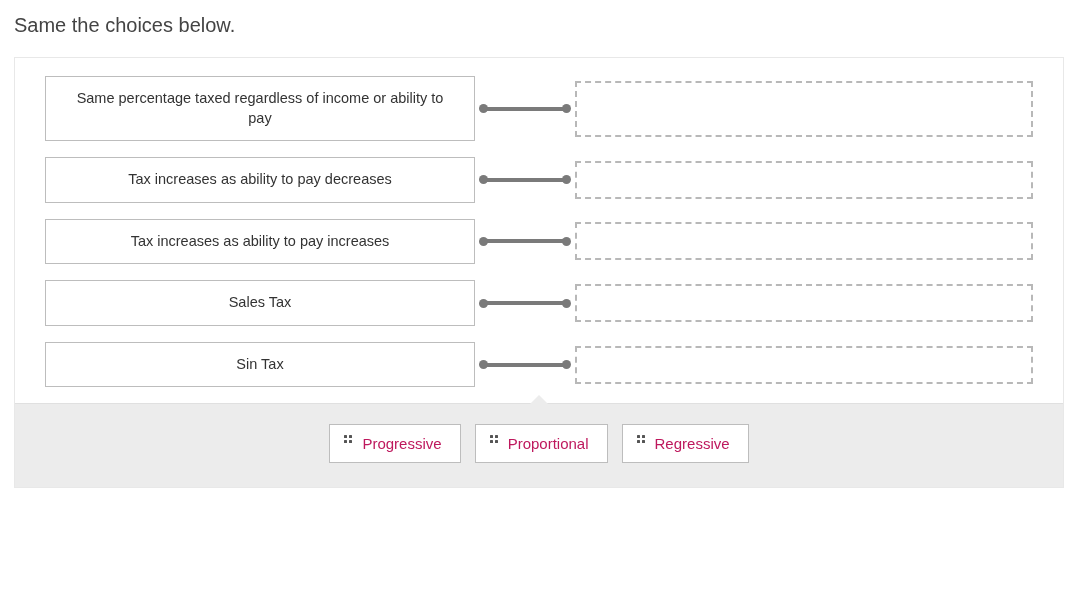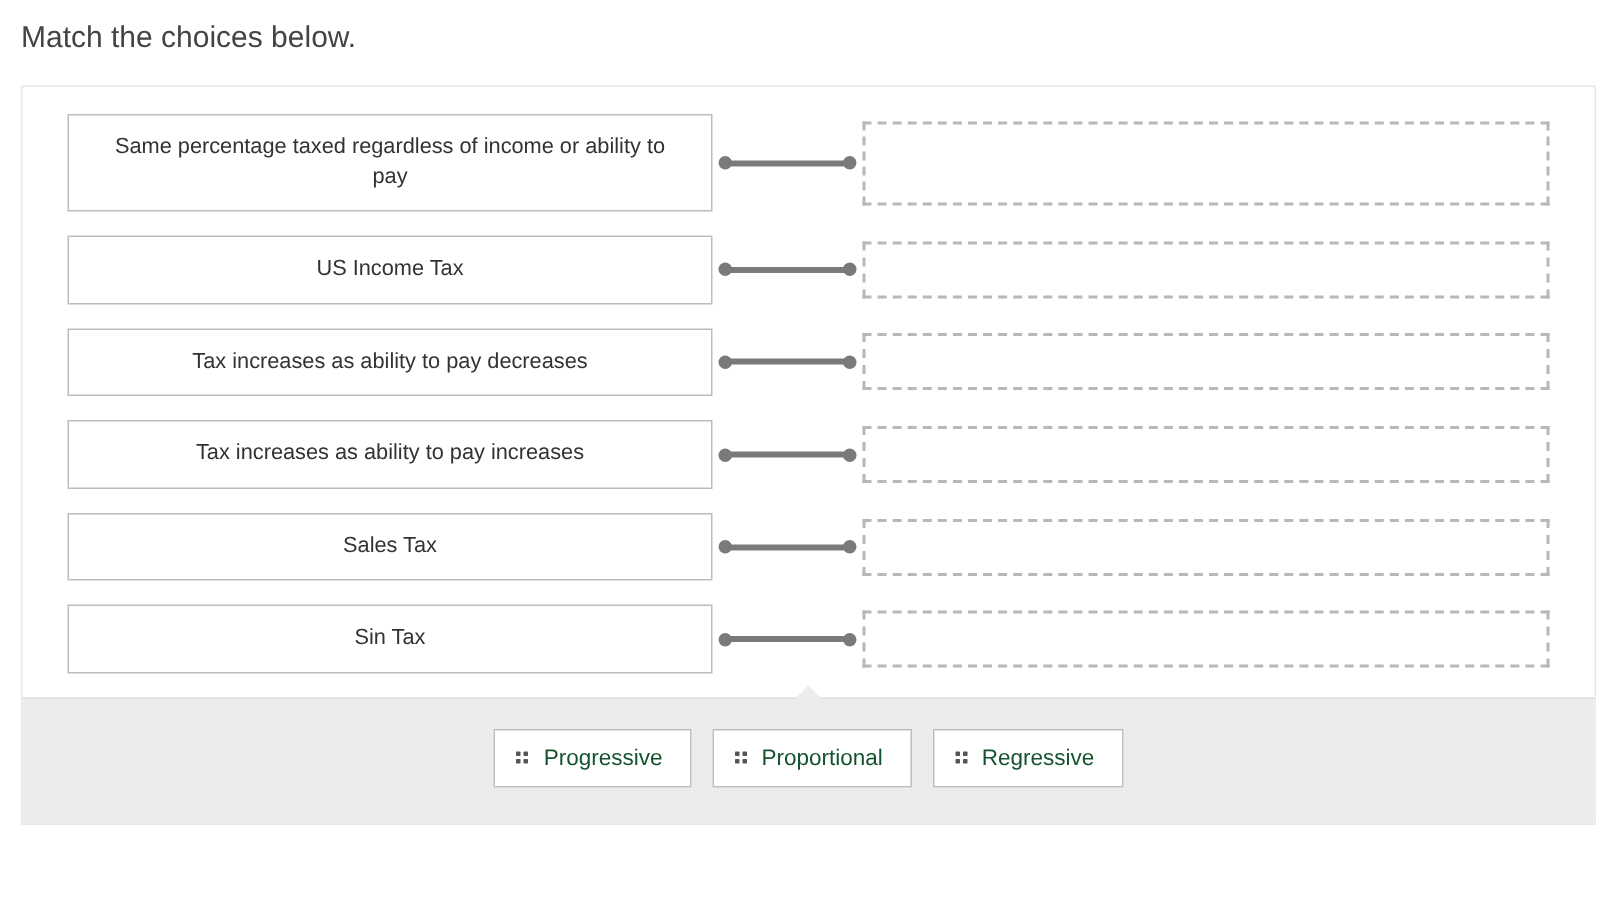--- a/index.html
+++ b/index.html
@@ -98,65 +98,55 @@
       width: 0; height: 0;
       border-left: 9px solid transparent;
       border-right: 9px solid transparent;
       border-bottom: 9px solid #ececec;
     }
     .chip {
       background: #fff;
       border: 1px solid #bdbdbd;
       padding: 10px 18px 10px 14px;
       display: flex;
-      align-items: center;
       gap: 10px;
       font-size: 15px;
-      color: #14532d;
+      color: #be185d;
       cursor: grab;
     }
     .grip {
       display: grid;
       grid-template-columns: repeat(2, 3px);
       grid-template-rows: repeat(2, 3px);
       gap: 2px;
     }
     .grip span {
       width: 3px; height: 3px;
       background: #555;
       border-radius: 0.5px;
     }
   </style>
 </head>
 <body>
 
-<div class="header">Match the choices below.</div>
+<div class="header">Same the choices below.</div>
 
 <div class="panel">
   <div class="rows">
 
     <div class="row tall">
       <div class="prompt">Same percentage taxed regardless of income or ability to pay</div>
       <div class="connector">
         <span class="dot left"></span>
         <div class="line"></div>
         <span class="dot right"></span>
       </div>
       <div class="dropzone"></div>
     </div>
 
-    <div class="row">
-      <div class="prompt">US Income Tax</div>
-      <div class="connector">
-        <span class="dot left"></span>
-        <div class="line"></div>
-        <span class="dot right"></span>
-      </div>
-      <div class="dropzone"></div>
-    </div>
 
     <div class="row">
       <div class="prompt">Tax increases as ability to pay decreases</div>
       <div class="connector">
         <span class="dot left"></span>
         <div class="line"></div>
         <span class="dot right"></span>
       </div>
       <div class="dropzone"></div>
     </div>

